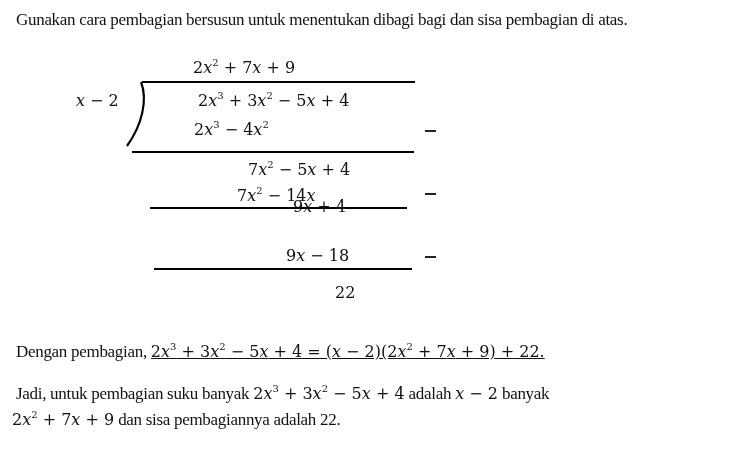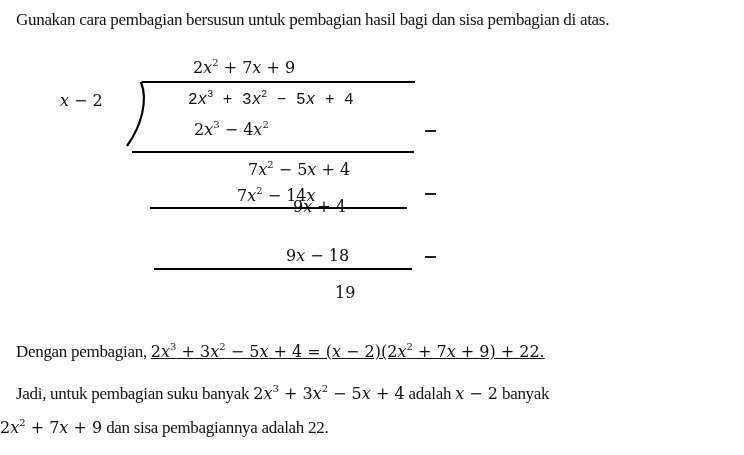--- a/index.html
+++ b/index.html
@@ -7,59 +7,59 @@
   .math { font-family: "DejaVu Serif", "Liberation Serif", serif; font-size:16px; position:absolute; white-space:nowrap; }
   .math i { font-style:italic; }
   .txt { font-family: "Liberation Serif", serif; font-size:17px; position:absolute; white-space:nowrap; letter-spacing:-0.3px; }
   .hline { position:absolute; height:2px; background:#000; }
   .minus { position:absolute; width:11px; height:1.5px; background:#222; }
   sup { font-size:10px; vertical-align:7px; line-height:0; }
 </style>
 </head>
 <body>
 
-<div class="txt" style="left:16px; top:10px;">Gunakan cara pembagian bersusun untuk pembagian hasil bagi dan sisa pembagian di atas.</div>
+<div class="txt" style="left:16px; top:10px;">Gunakan cara pembagian bersusun untuk menentukan dibagi bagi dan sisa pembagian di atas.</div>
 
 <div>
   <div class="math" style="left:193px; top:58px;">2<i>x</i><sup>2</sup> + 7<i>x</i> + 9</div>
   <div class="hline" style="left:142px; top:81px; width:273px;"></div>
   <svg style="position:absolute; left:124px; top:80px;" width="24" height="70">
     <path d="M17 2 C 24 20, 18 45, 3 66" stroke="#000" stroke-width="2.2" fill="none"></path>
   </svg>
-  <div class="math" style="left:60px; top:91px;"><i>x</i> − 2</div>
-  <div class="math" style="left:188px; top:91px;font-family:Liberation Mono, monospace;">2<i>x</i><sup>3</sup> + 3<i>x</i><sup>2</sup> − 5<i>x</i> + 4</div>
+  <div class="math" style="left:76px; top:91px;"><i>x</i> − 2</div>
+  <div class="math" style="left:198px; top:91px;">2<i>x</i><sup>3</sup> + 3<i>x</i><sup>2</sup> − 5<i>x</i> + 4</div>
 
   <div class="math" style="left:194px; top:120px;">2<i>x</i><sup>3</sup> − 4<i>x</i><sup>2</sup></div>
   <div class="minus" style="left:425px; top:130px;"></div>
   <div class="hline" style="left:132px; top:151px; width:282px;"></div>
 
   <div class="math" style="left:248px; top:160px;">7<i>x</i><sup>2</sup> − 5<i>x</i> + 4</div>
   <div class="math" style="left:237px; top:186px;">7<i>x</i><sup>2</sup> − 14<i>x</i></div>
   <div class="minus" style="left:425px; top:193px;"></div>
   <div class="hline" style="left:150px; top:207px; width:257px;"></div>
 
   <div class="math" style="left:293px; top:197px;">9<i>x</i> + 4</div>
   <div class="math" style="left:286px; top:246px;">9<i>x</i> − 18</div>
   <div class="minus" style="left:425px; top:256px;"></div>
   <div class="hline" style="left:154px; top:268px; width:258px;"></div>
 
-  <div class="math" style="left:335px; top:283px;">19</div>
+  <div class="math" style="left:335px; top:283px;">22</div>
 </div>
 
 <div>
   <div style="position:absolute; left:16px; top:342px; white-space:nowrap;">
     <span class="txt" style="position:static;">Dengan pembagian,</span>
     <span class="math" style="position:static;text-decoration:underline;">2<i>x</i><sup>3</sup> + 3<i>x</i><sup>2</sup> − 5<i>x</i> + 4 = (<i>x</i> − 2)(2<i>x</i><sup>2</sup> + 7<i>x</i> + 9) + 22.</span>
   </div>
 
   <div style="position:absolute; left:16px; top:384px; white-space:nowrap;">
     <span class="txt" style="position:static;">Jadi, untuk pembagian suku banyak</span>
     <span class="math" style="position:static;">2<i>x</i><sup>3</sup> + 3<i>x</i><sup>2</sup> − 5<i>x</i> + 4</span>
     <span class="txt" style="position:static;">adalah</span>
     <span class="math" style="position:static;"><i>x</i> − 2</span>
     <span class="txt" style="position:static;">banyak</span>
   </div>
 
-  <div style="position:absolute; left:0; top:410px; white-space:nowrap;margin-top:8px;">
+  <div style="position:absolute; left:12px; top:410px; white-space:nowrap;">
     <span class="math" style="position:static;">2<i>x</i><sup>2</sup> + 7<i>x</i> + 9</span>
     <span class="txt" style="position:static;">dan sisa pembagiannya adalah 22.</span>
   </div>
 </div>
 
 </body></html>

